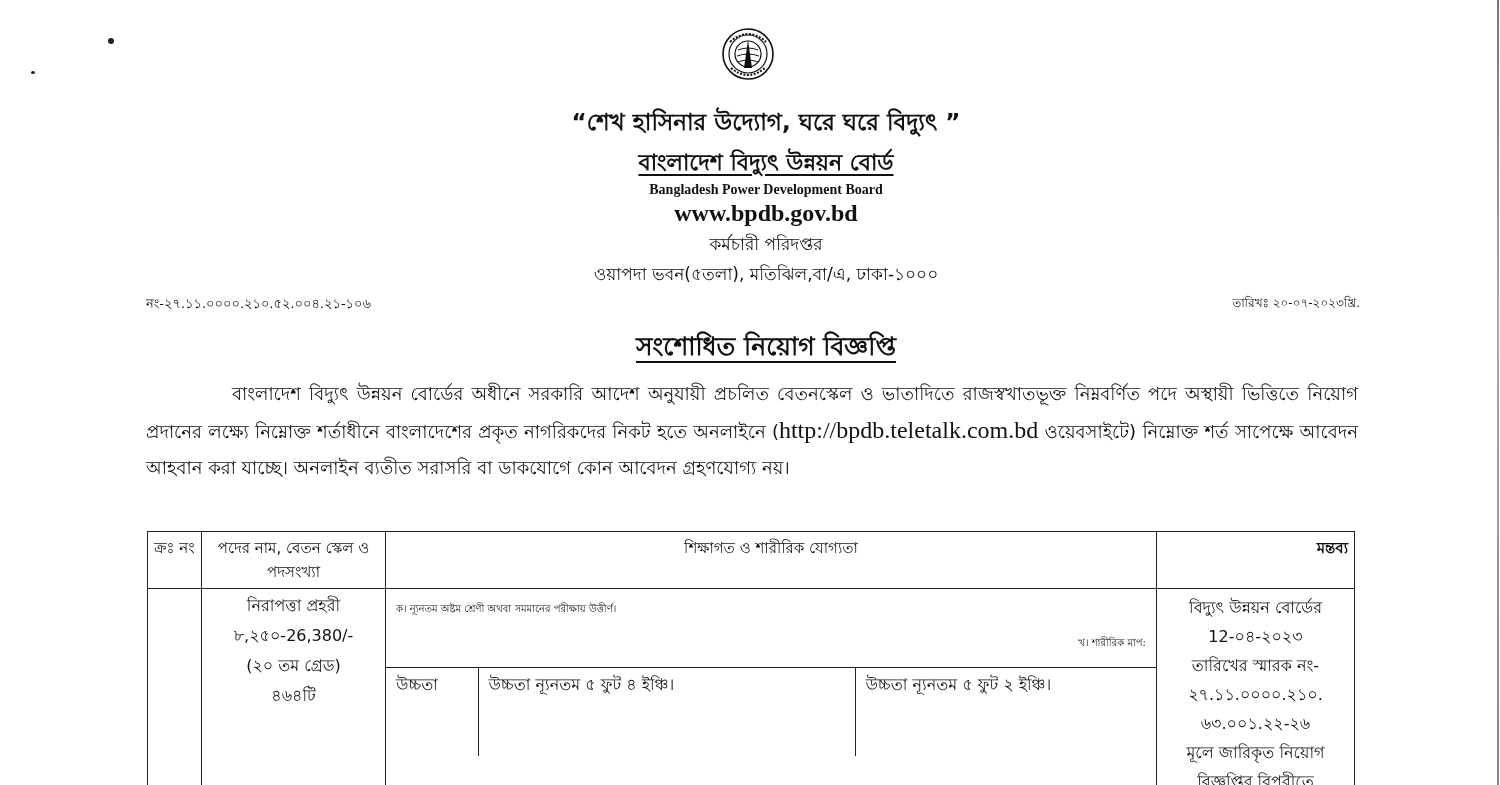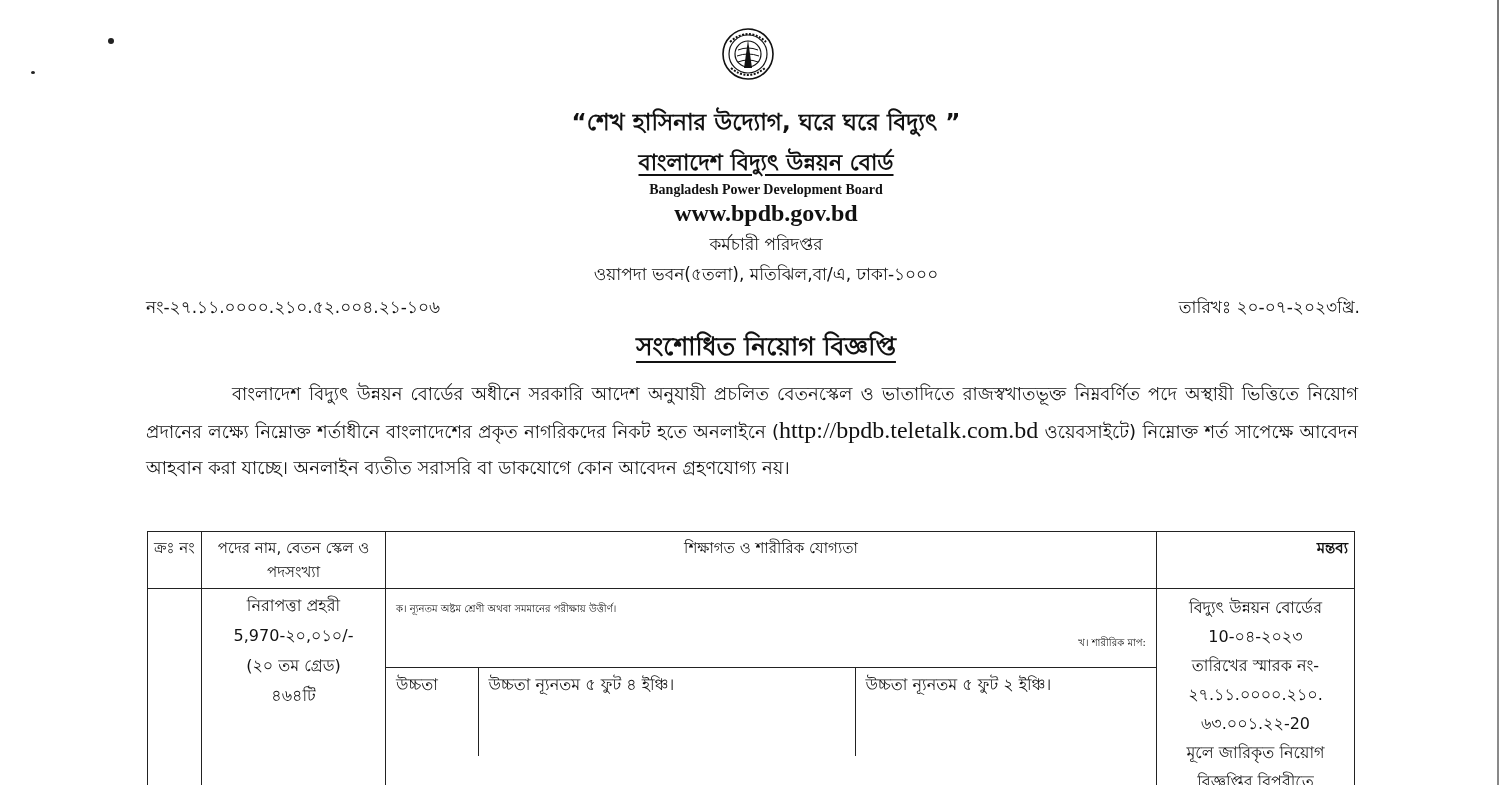--- a/index.html
+++ b/index.html
@@ -17,22 +17,22 @@
     .logo {
       position: absolute; left: 722px; top: 24px; width: 52px; height: 60px;
     }
     .center { position: absolute; left: 0; width: 1532px; text-align: center; }
     .slogan { top: 104px; font-size: 23px; font-weight: bold; }
     .org-bn { top: 145px; font-size: 22px; font-weight: bold; text-decoration: underline; text-underline-offset: 4px; }
     .org-en { top: 182px; font-family: "Liberation Serif", serif; font-size: 14px; font-weight: bold; }
     .website { top: 200px; font-family: "Liberation Serif", serif; font-size: 24px; font-weight: bold; }
     .dept { top: 231px; font-size: 17px; }
     .address { top: 261px; font-size: 17px; }
-    .memo { position: absolute; left: 146px; top: 294px; font-size: 17px; }
-    .date { position: absolute; right: 140px; top: 294px; font-size: 17px; }
+    .memo { position: absolute; left: 146px; top: 294px; font-size: 13px; }
+    .date { position: absolute; right: 140px; top: 294px; font-size: 12px; }
     .title {
       top: 327px; font-size: 25px; font-weight: bold;
       text-decoration: underline; text-underline-offset: 6px;
     }
     .para {
       position: absolute; left: 146px; top: 376px; width: 1212px;
       font-size: 18px; line-height: 36px; text-align: justify;
       text-indent: 86px;
     }
     .para .url { font-family: "Liberation Serif", serif; font-size: 24px; }
@@ -107,21 +107,21 @@
             <div class="hdr-cell c-center">শিক্ষাগত ও শারীরিক যোগ্যতা</div>
           </td>
       <td>
             <div class="hdr-cell c-center" style="font-weight:bold;text-align:right;">মন্তব্য</div>
           </td>
     </tr>
     <tr>
       <td></td>
       <td class="post-cell">
         <div>নিরাপত্তা প্রহরী</div>
-        <div>5,970-২০,০১০/-</div>
+        <div>৮,২৫০-26,380/-</div>
         <div>(২০ তম গ্রেড)</div>
         <div>৪৬৪টি</div>
       </td>
       <td>
         <div class="qual-line">ক। ন্যূনতম অষ্টম শ্রেণী অথবা সমমানের পরীক্ষায় উত্তীর্ণ।</div>
         <div class="qual-line" style="padding-top:0;padding-bottom:10px;text-align:right;">খ। শারীরিক মাপ:</div>
         <table class="inner">
           <colgroup>
                 <col style="width:92px">
                 <col style="width:377px">
@@ -131,23 +131,23 @@
           <tr>
             <td>উচ্চতা</td>
             <td>উচ্চতা ন্যূনতম ৫ ফুট ৪ ইঞ্চি।</td>
             <td>উচ্চতা ন্যূনতম ৫ ফুট ২ ইঞ্চি।</td>
           </tr>
         </tbody>
             </table>
       </td>
       <td class="remarks-cell">
         <div>বিদ্যুৎ উন্নয়ন বোর্ডের</div>
-        <div>10-০৪-২০২৩</div>
+        <div>12-০৪-২০২৩</div>
         <div>তারিখের স্মারক নং-</div>
         <div>২৭.১১.০০০০.২১০.</div>
-        <div>৬৩.০০১.২২-20</div>
+        <div>৬৩.০০১.২২-২৬</div>
         <div>মূলে জারিকৃত নিয়োগ</div>
         <div>বিজ্ঞপ্তির বিপরীতে</div>
       </td>
     </tr>
   </tbody>
     </table>
 </div>
 
 </body></html>

